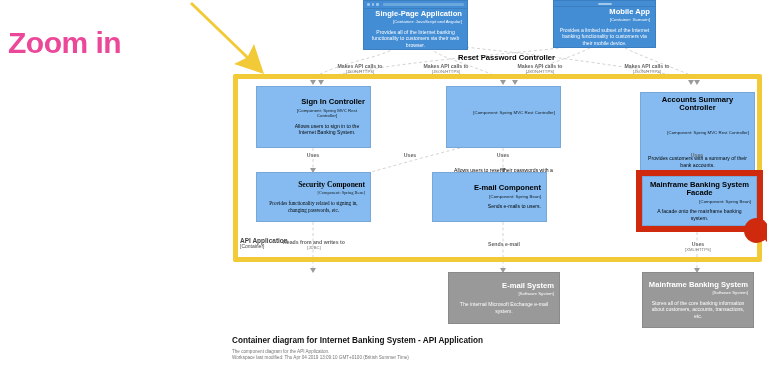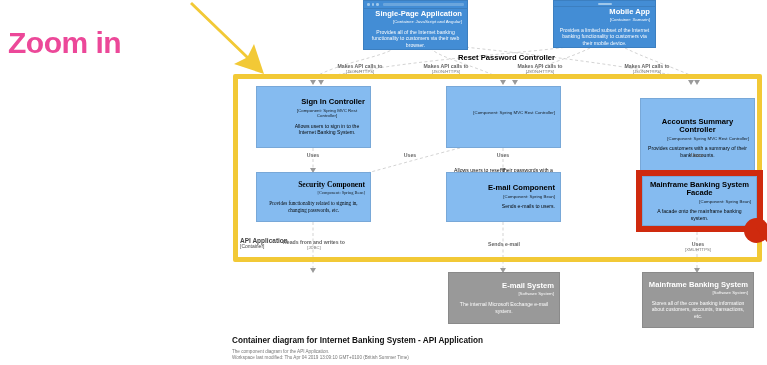--- a/index.html
+++ b/index.html
@@ -215,21 +215,21 @@
     <span class="tech">[Component: Spring MVC Rest Controller]</span>
     <span class="desc">Allows users to sign in to the Internet Banking System.</span>
   </div>
 
   <div class="node component-blue" style="left:446px;top:86px;width:115px;height:62px;gap:47px;">
     <span class="nm">Reset Password Controller</span>
     <span class="tech">[Component: Spring MVC Rest Controller]</span>
     <span class="desc">Allows users to reset their passwords with a single use URL.</span>
   </div>
 
-  <div class="node component-blue" style="left:640px;top:98px;width:115px;height:80px;">
+  <div class="node component-blue" style="left:640px;top:92px;width:115px;height:80px;gap:16px;">
     <span class="nm">Accounts Summary Controller</span>
     <span class="tech">[Component: Spring MVC Rest Controller]</span>
     <span class="desc">Provides customers with a summary of their bank accounts.</span>
   </div>
 
   <div class="elabel" style="left:283px;top:153px;width:60px;">
     <span class="l1">Uses</span>
   </div>
   <div class="elabel" style="left:380px;top:153px;width:60px;">
     <span class="l1">Uses</span>
@@ -240,21 +240,21 @@
   <div class="elabel" style="left:667px;top:153px;width:60px;">
     <span class="l1">Uses</span>
   </div>
 
   <div class="node component-blue" style="left:256px;top:172px;width:115px;height:50px;font-family:Liberation Serif, serif;">
     <span class="nm">Security Component</span>
     <span class="tech">[Component: Spring Bean]</span>
     <span class="desc">Provides functionality related to signing in, changing passwords, etc.</span>
   </div>
 
-  <div class="node component-blue" style="left:446px;top:172px;width:115px;height:50px;">
+  <div class="node component-blue" style="left:432px;top:172px;width:115px;height:50px;">
     <span class="nm">E-mail Component</span>
     <span class="tech">[Component: Spring Bean]</span>
     <span class="desc">Sends e-mails to users.</span>
   </div>
 
   <div class="node component-blue" style="left:642px;top:176px;width:115px;height:50px;">
     <span class="nm">Mainframe Banking System Facade</span>
     <span class="tech">[Component: Spring Bean]</span>
     <span class="desc">A facade onto the mainframe banking system.</span>
   </div>

